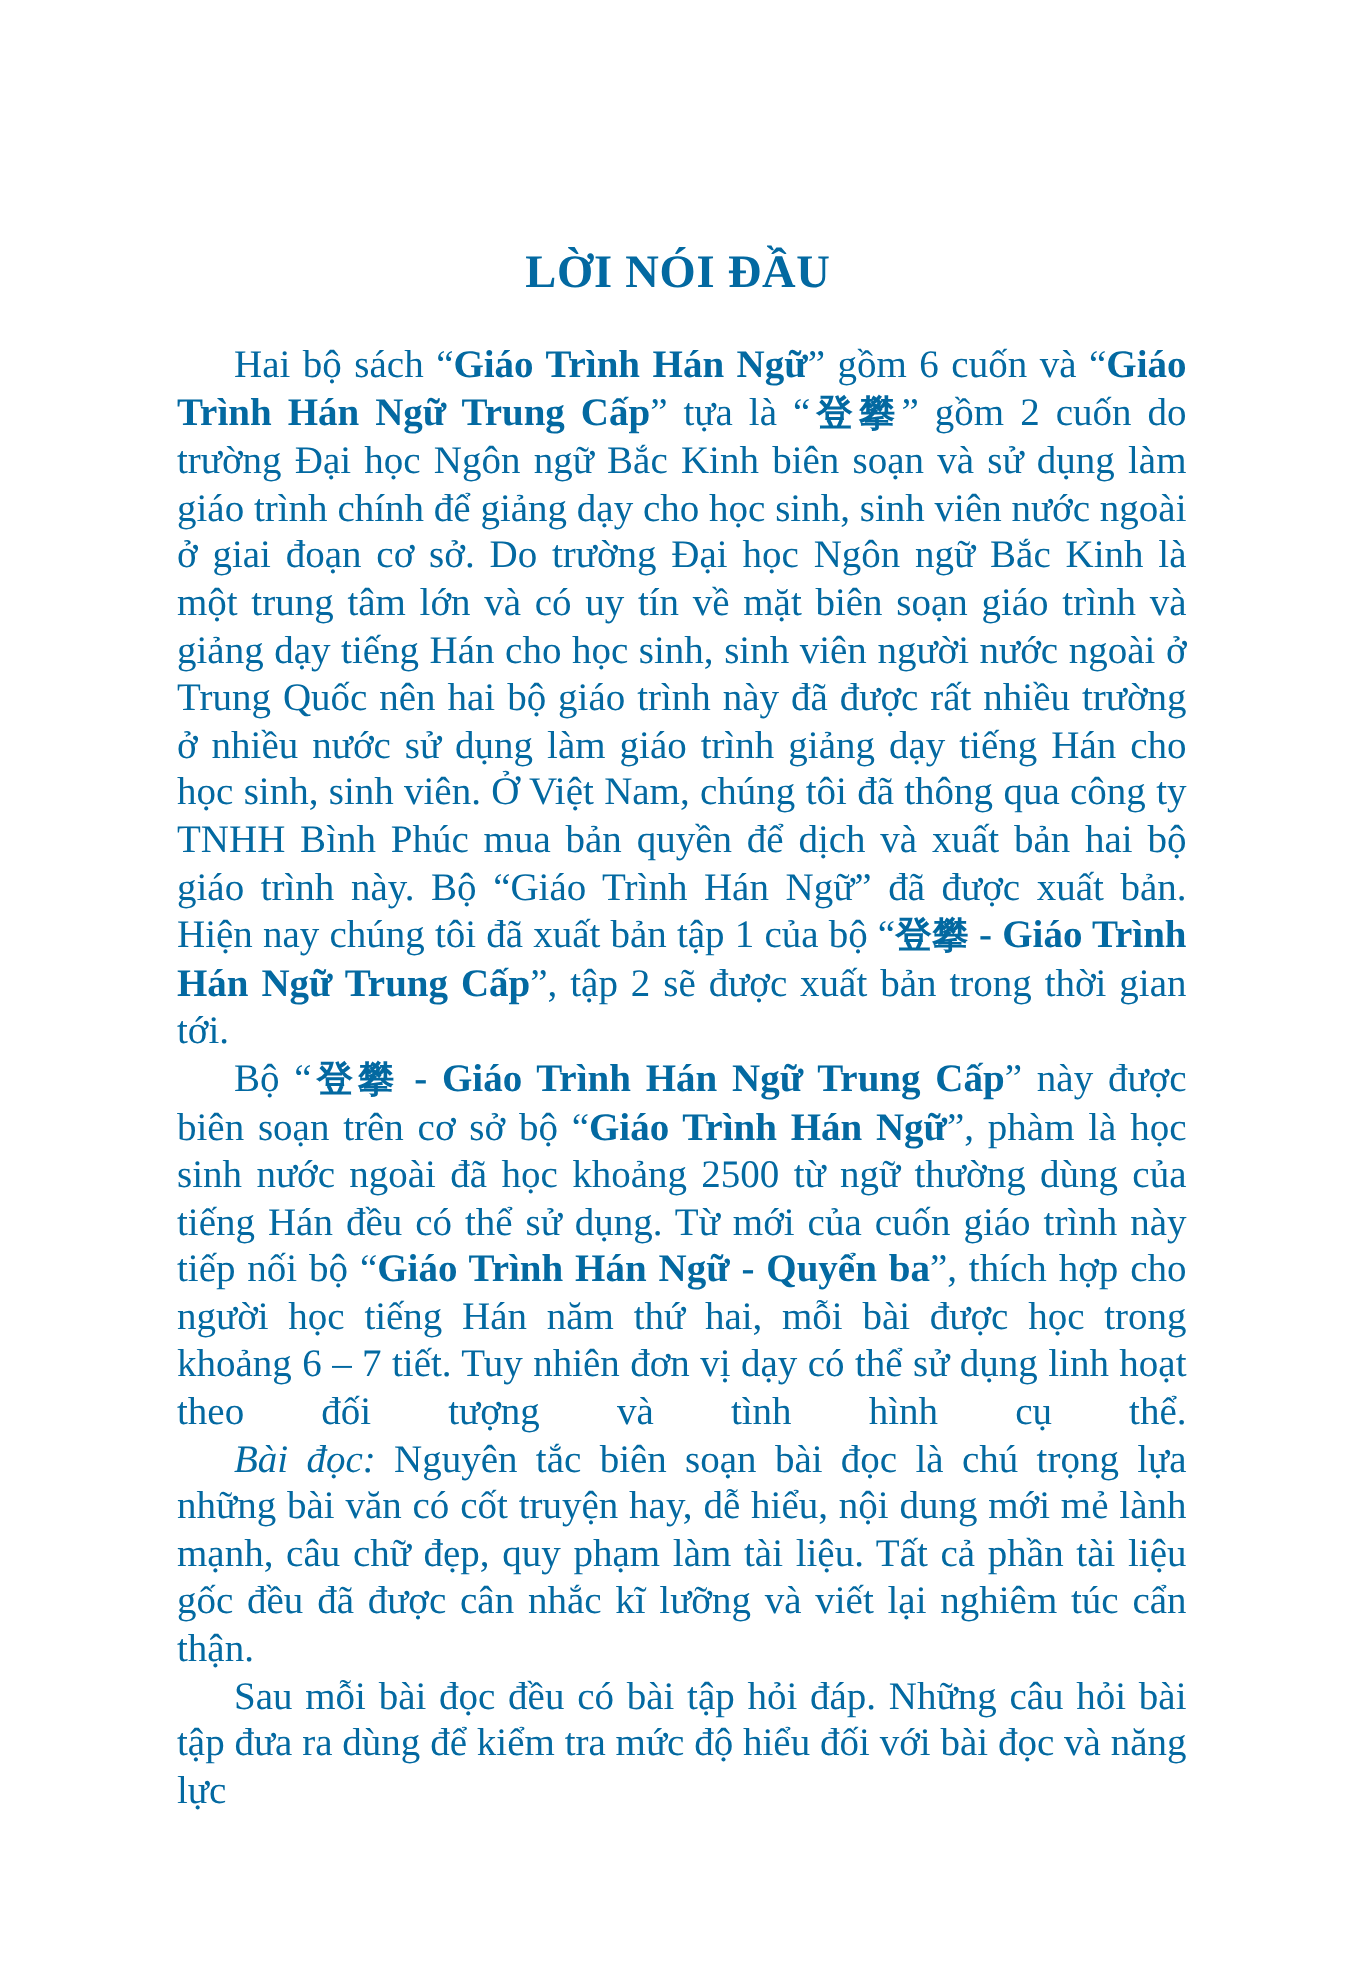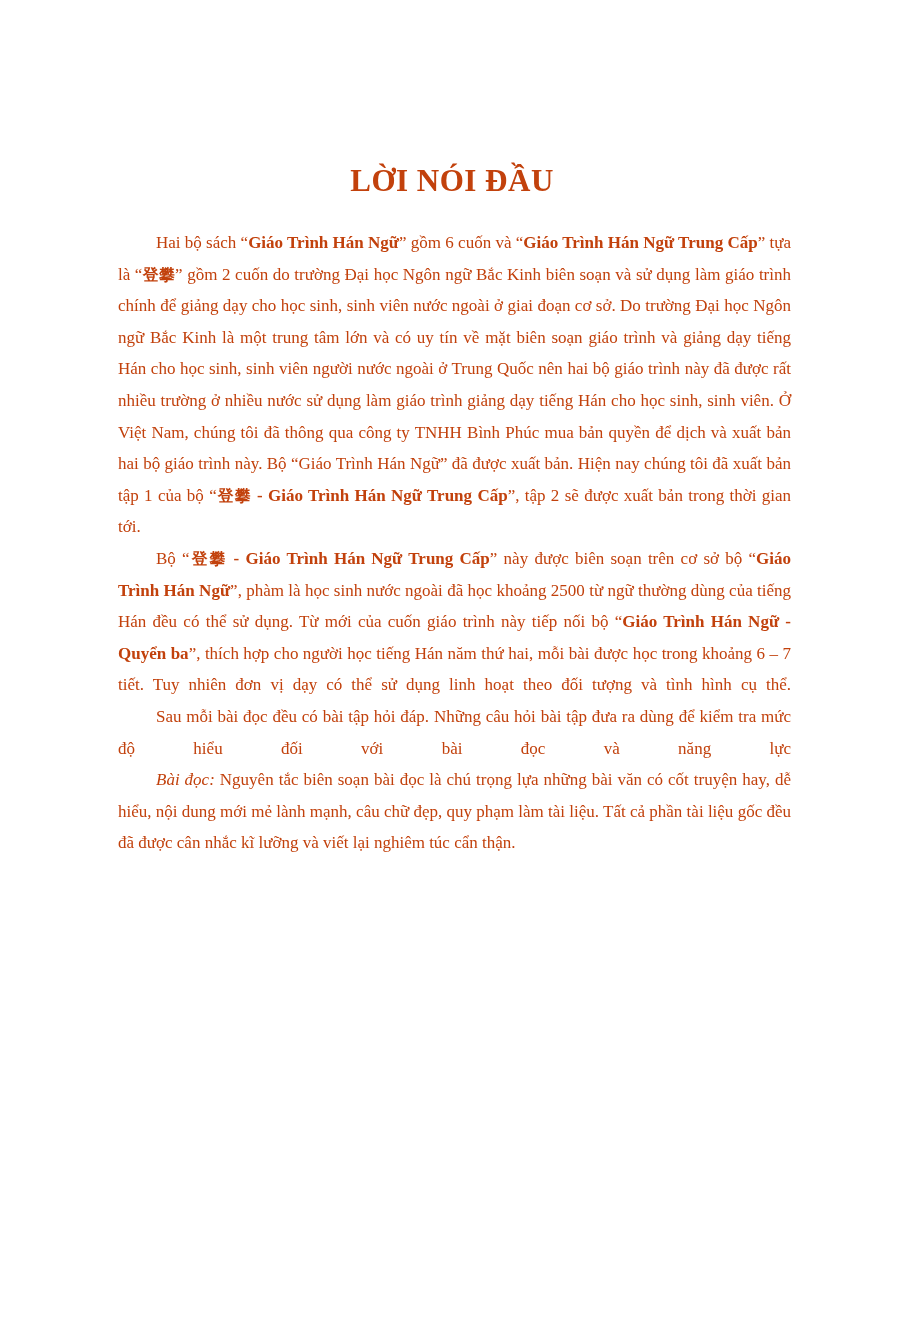--- a/index.html
+++ b/index.html
@@ -8,40 +8,40 @@
     padding: 0;
     background: #ffffff;
   }
   .page {
     position: relative;
     width: 904px;
     height: 1321px;
     background: #ffffff;
     overflow: hidden;
     font-family: "Liberation Serif", "DejaVu Serif", serif;
-    color: #c2410c;
+    color: #0369a1;
     box-sizing: border-box;
   }
   .page-title {
     position: absolute;
     left: 0;
     right: 0;
     top: 143px;
     text-align: center;
     font-size: 31px;
     font-weight: bold;
     letter-spacing: 0.5px;
     line-height: 1.1;
   }
   .body-text {
     position: absolute;
     left: 118px;
     top: 227px;
     width: 673px;
-    font-size: 17px;
+    font-size: 26px;
     line-height: 31.6px;
     text-align: justify;
     text-justify: inter-word;
     hyphens: none;
   }
   .para {
     margin: 0;
     text-indent: 38px;
     text-align: justify;
     text-align-last: left;
@@ -64,17 +64,17 @@
 </head>
 <body>
 
 <div class="page">
 
   <h1 class="page-title">LỜI NÓI ĐẦU</h1>
 
   <div class="body-text">
     <p class="para last-justified"><span>Hai bộ sách “</span><span class="b">Giáo Trình Hán Ngữ</span><span>” gồm 6 cuốn và “</span><span class="b">Giáo Trình Hán Ngữ Trung Cấp</span><span>” tựa là “</span><span class="cjk">登攀</span><span>” gồm 2 cuốn do trường Đại học Ngôn ngữ Bắc Kinh biên soạn và sử dụng làm giáo trình chính để giảng dạy cho học sinh, sinh viên nước ngoài ở giai đoạn cơ sở. Do trường Đại học Ngôn ngữ Bắc Kinh là một trung tâm lớn và có uy tín về mặt biên soạn giáo trình và giảng dạy tiếng Hán cho học sinh, sinh viên người nước ngoài ở Trung Quốc nên hai bộ giáo trình này đã được rất nhiều trường ở nhiều nước sử dụng làm giáo trình giảng dạy tiếng Hán cho học sinh, sinh viên. Ở Việt Nam, chúng tôi đã thông qua công ty TNHH Bình Phúc mua bản quyền để dịch và xuất bản hai bộ giáo trình này. Bộ “Giáo Trình Hán Ngữ” đã được xuất bản. Hiện nay chúng tôi đã xuất bản tập 1 của bộ “</span><span class="cjk">登攀</span><span class="b"> - Giáo Trình Hán Ngữ Trung Cấp</span><span>”, tập 2 sẽ được xuất bản trong thời gian tới.</span></p>
     <p class="para last-justified"><span>Bộ “</span><span class="cjk">登攀</span><span class="b"> - Giáo Trình Hán Ngữ Trung Cấp</span><span>” này được biên soạn trên cơ sở bộ “</span><span class="b">Giáo Trình Hán Ngữ</span><span>”, phàm là học sinh nước ngoài đã học khoảng 2500 từ ngữ thường dùng của tiếng Hán đều có thể sử dụng. Từ mới của cuốn giáo trình này tiếp nối bộ “</span><span class="b">Giáo Trình Hán Ngữ - Quyển ba</span><span>”, thích hợp cho người học tiếng Hán năm thứ hai, mỗi bài được học trong khoảng 6 – 7 tiết. Tuy nhiên đơn vị dạy có thể sử dụng linh hoạt theo đối tượng và tình hình cụ thể.</span></p>
+    <p class="para"><span class="i">Bài đọc:</span><span> Nguyên tắc biên soạn bài đọc là chú trọng lựa những bài văn có cốt truyện hay, dễ hiểu, nội dung mới mẻ lành mạnh, câu chữ đẹp, quy phạm làm tài liệu. Tất cả phần tài liệu gốc đều đã được cân nhắc kĩ lưỡng và viết lại nghiêm túc cẩn thận.</span></p>
     <p class="para last-justified"><span>Sau mỗi bài đọc đều có bài tập hỏi đáp. Những câu hỏi bài tập đưa ra dùng để kiểm tra mức độ hiểu đối với bài đọc và năng lực</span></p>
-    <p class="para"><span class="i">Bài đọc:</span><span> Nguyên tắc biên soạn bài đọc là chú trọng lựa những bài văn có cốt truyện hay, dễ hiểu, nội dung mới mẻ lành mạnh, câu chữ đẹp, quy phạm làm tài liệu. Tất cả phần tài liệu gốc đều đã được cân nhắc kĩ lưỡng và viết lại nghiêm túc cẩn thận.</span></p>
   </div>
 
 </div>
 
 </body></html>

